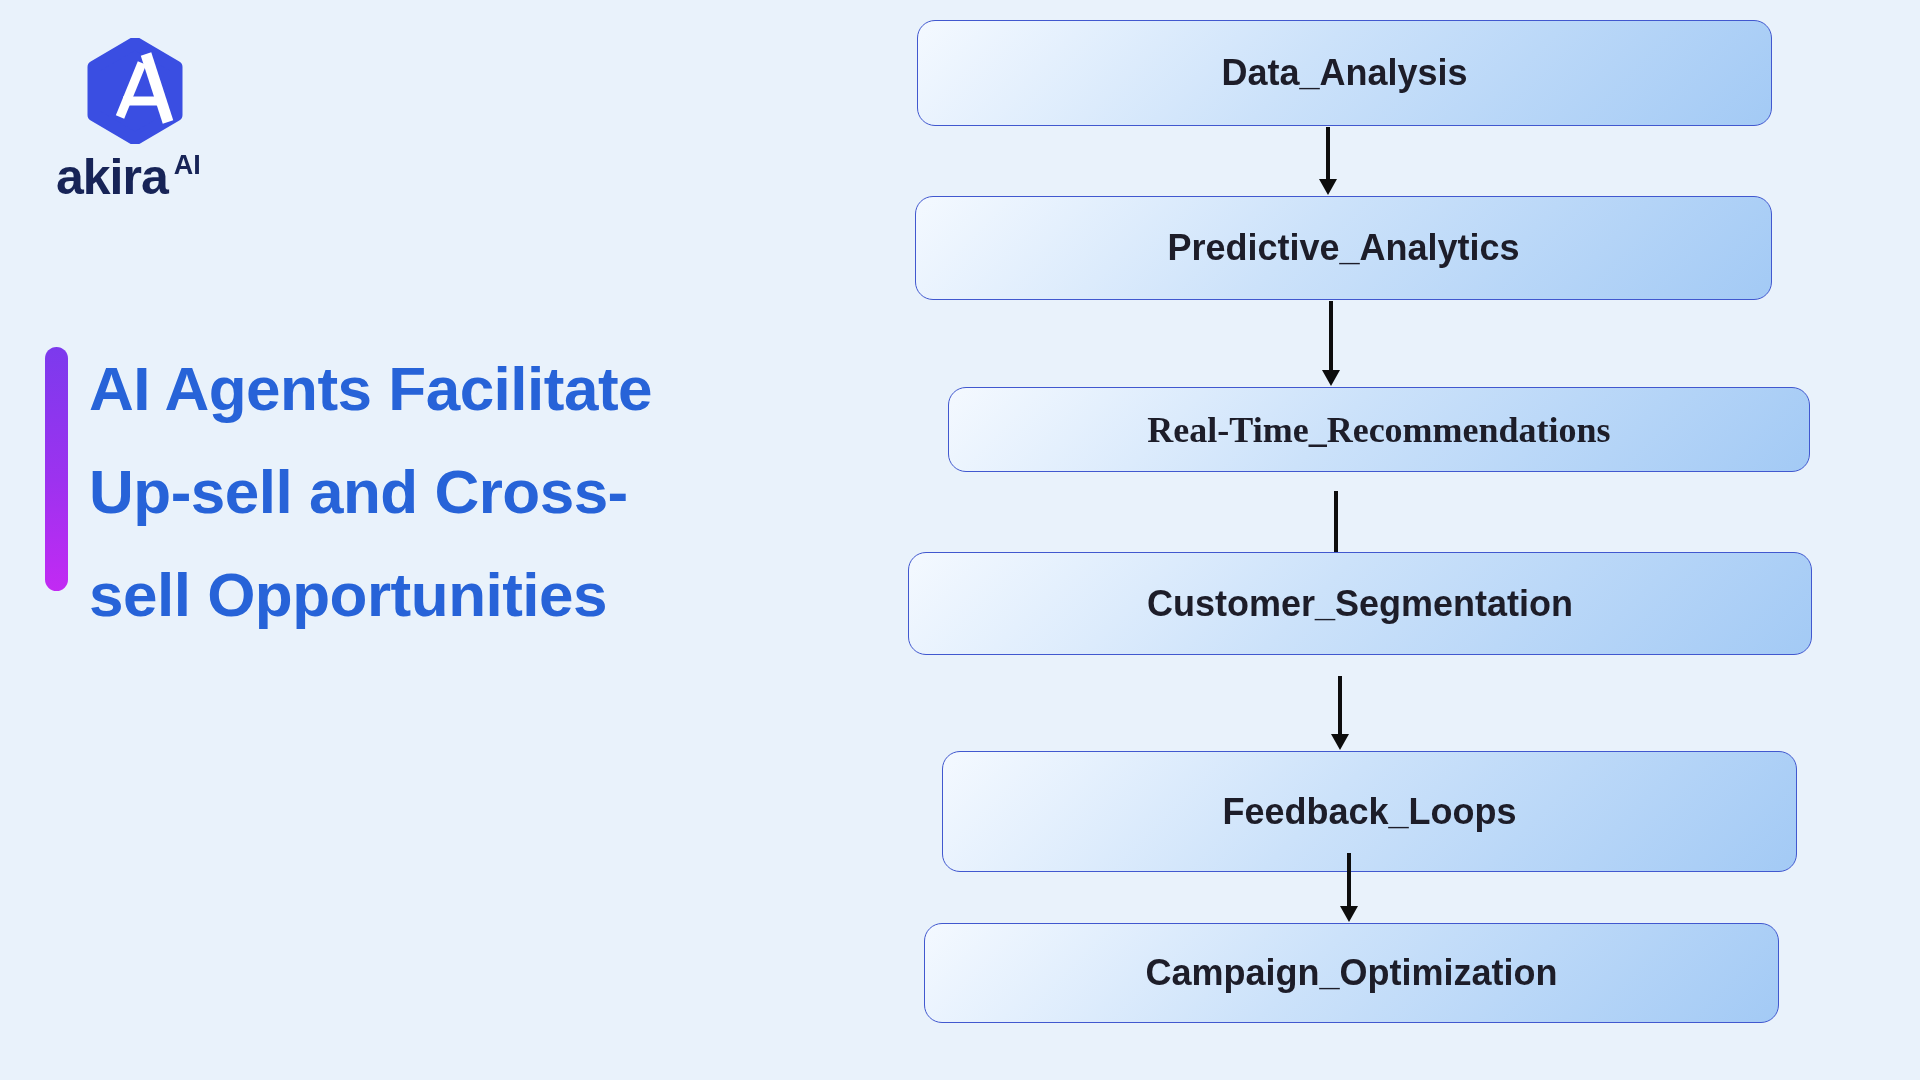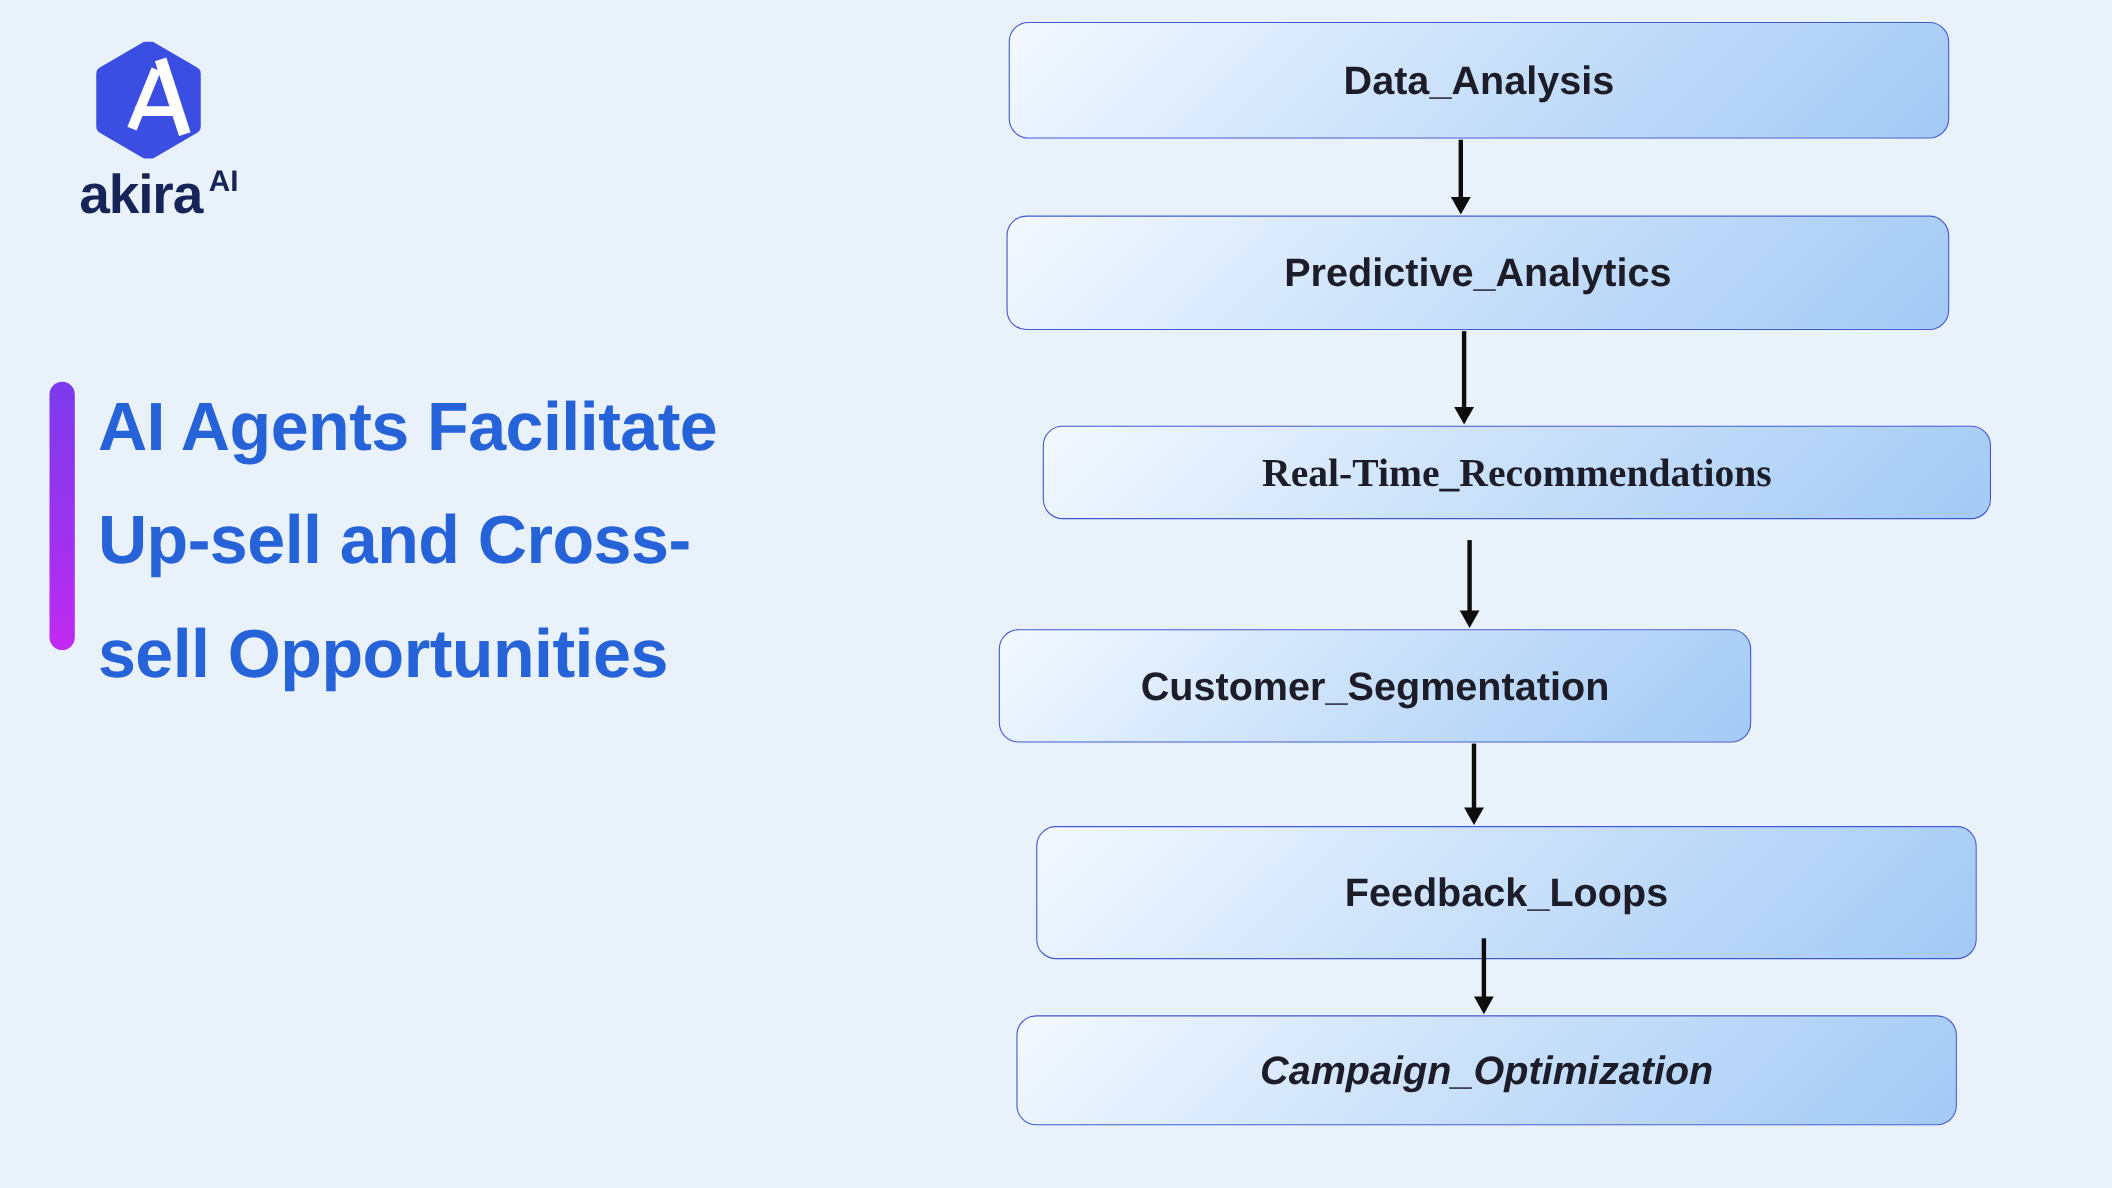--- a/index.html
+++ b/index.html
@@ -21,21 +21,21 @@
     width: 200px;
   }
   .logo-hex {
     display: block;
     margin-left: 37px;
     width: 100px;
     height: 106px;
   }
   .wordmark {
     margin-top: 8px;
-    margin-left: 24px;
+    margin-left: 8px;
     white-space: nowrap;
     color: #172457;
     font-weight: bold;
     letter-spacing: -1px;
   }
   .wordmark .brand-name {
     font-size: 50px;
     line-height: 1;
   }
   .wordmark .brand-suffix {
@@ -148,32 +148,32 @@
         <div class="shaft" style="height: 73px;"></div>
         <div class="head"></div>
       </div>
       <div class="flow-node" style="left: 948px; top: 387px; width: 862px; height: 85px; font-family: Liberation Serif, serif;">
         <span>Real-Time_Recommendations</span>
       </div>
       <div class="flow-arrow" style="left: 1327px; top: 491px; height: 80px;">
         <div class="shaft" style="height: 68px;"></div>
         <div class="head"></div>
       </div>
-      <div class="flow-node" style="left: 908px; top: 572px; width: 684px; height: 103px;">
+      <div class="flow-node" style="left: 908px; top: 552px; width: 904px; height: 103px;">
         <span>Customer_Segmentation</span>
       </div>
       <div class="flow-arrow" style="left: 1331px; top: 676px; height: 74px;">
         <div class="shaft" style="height: 62px;"></div>
         <div class="head"></div>
       </div>
       <div class="flow-node" style="left: 942px; top: 751px; width: 855px; height: 121px;">
         <span>Feedback_Loops</span>
       </div>
       <div class="flow-arrow" style="left: 1340px; top: 853px; height: 69px;">
         <div class="shaft" style="height: 57px;"></div>
         <div class="head"></div>
       </div>
-      <div class="flow-node" style="left: 924px; top: 923px; width: 855px; height: 100px; font-style: italic;">
+      <div class="flow-node" style="left: 924px; top: 923px; width: 855px; height: 100px;">
         <span>Campaign_Optimization</span>
       </div>
     </div>
 
 </div>
 
 </body></html>

